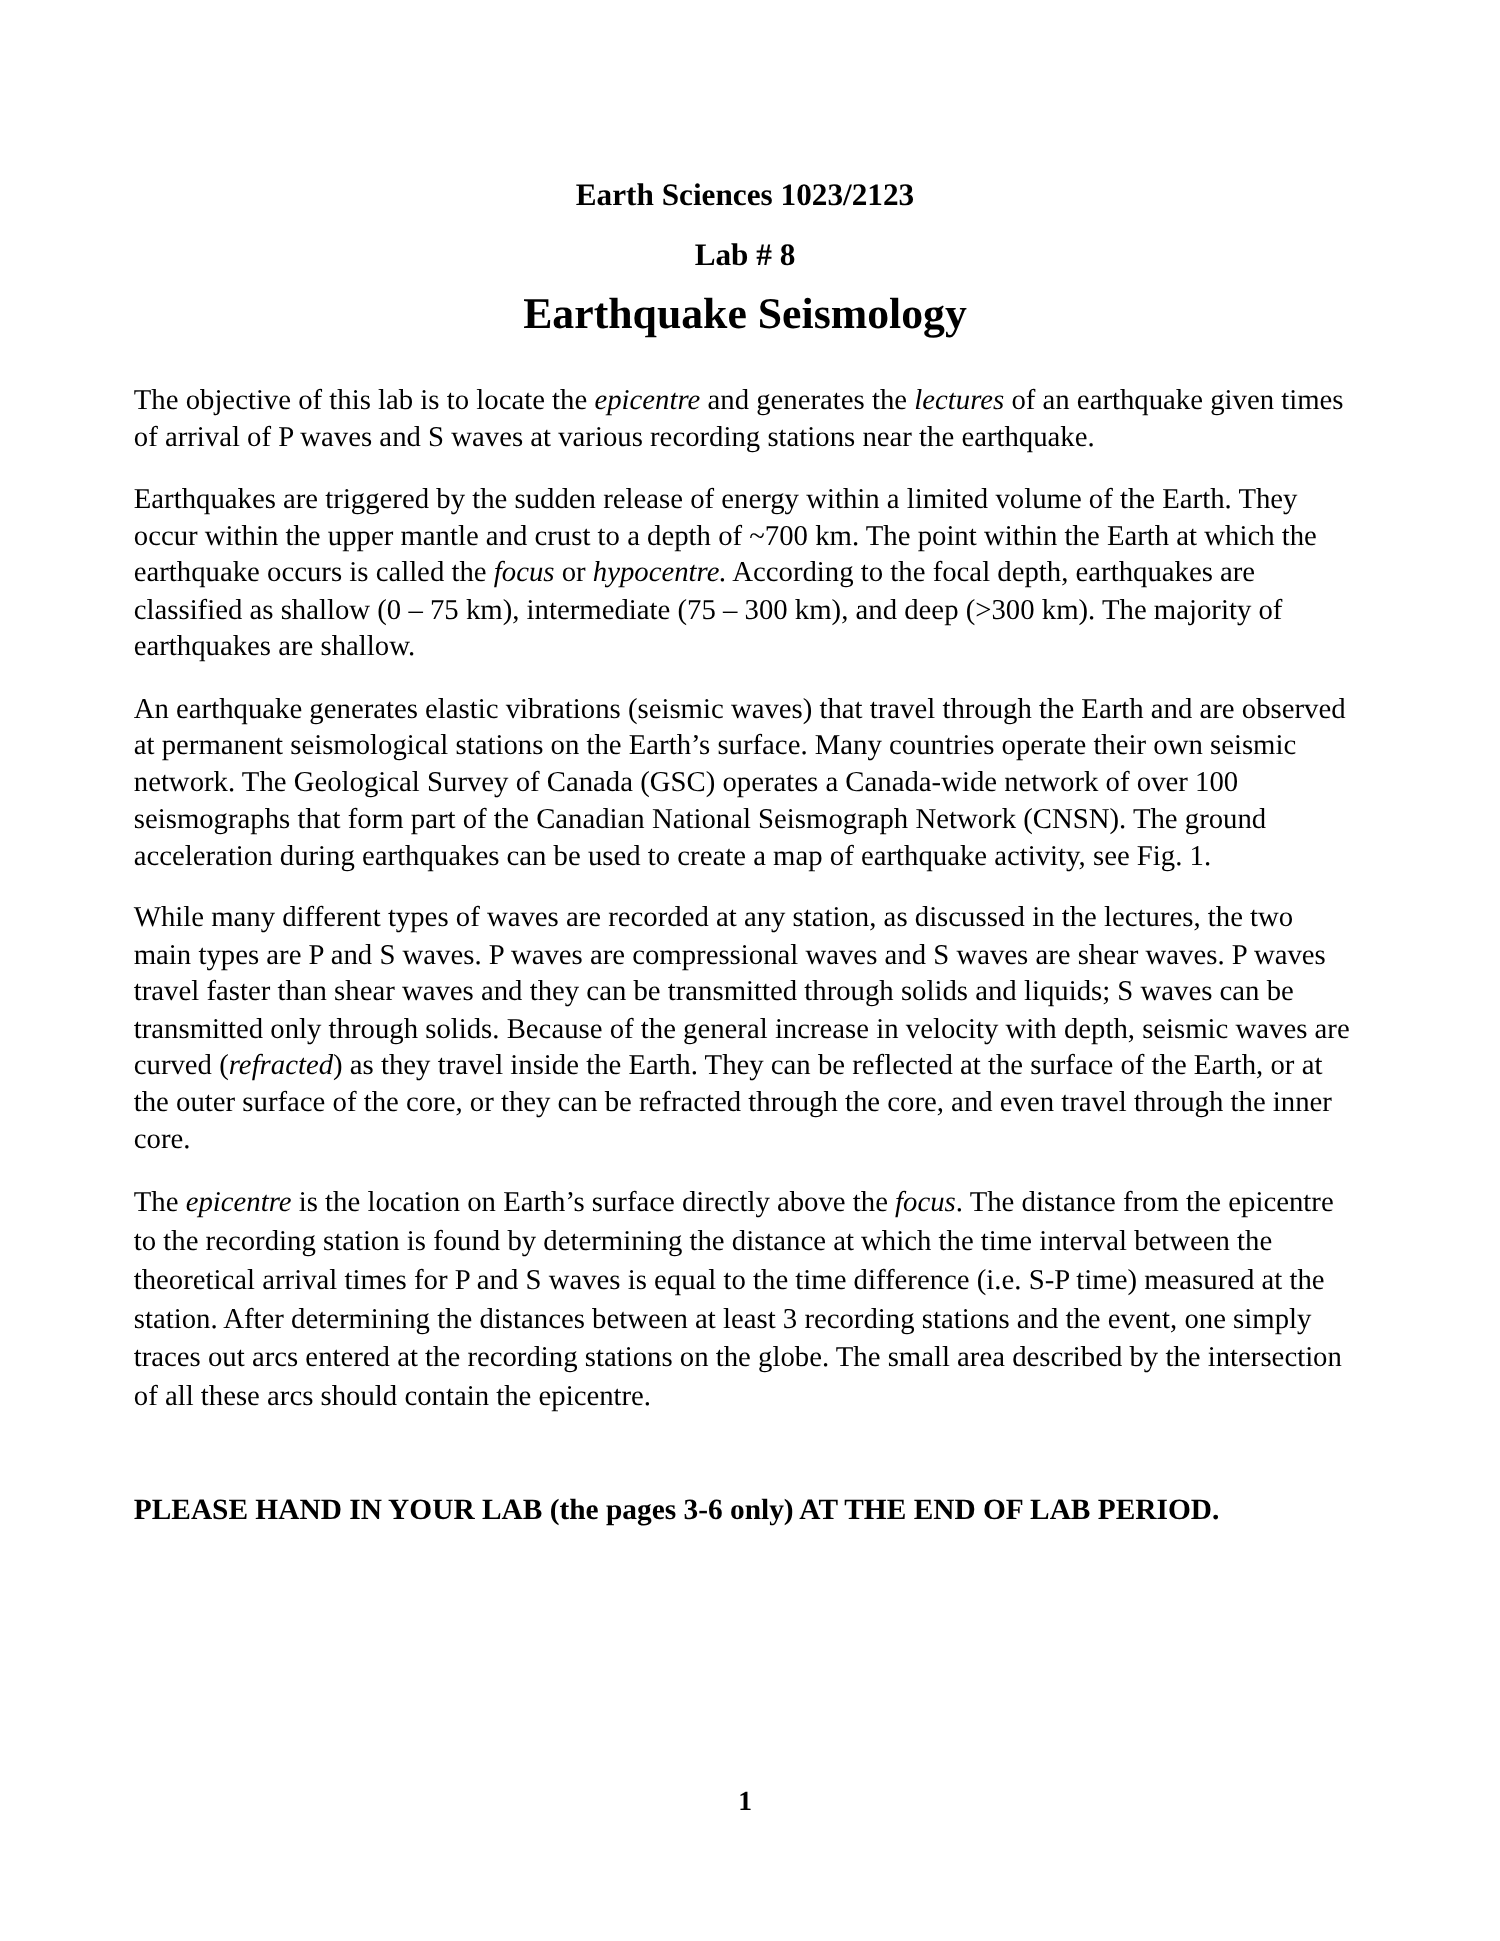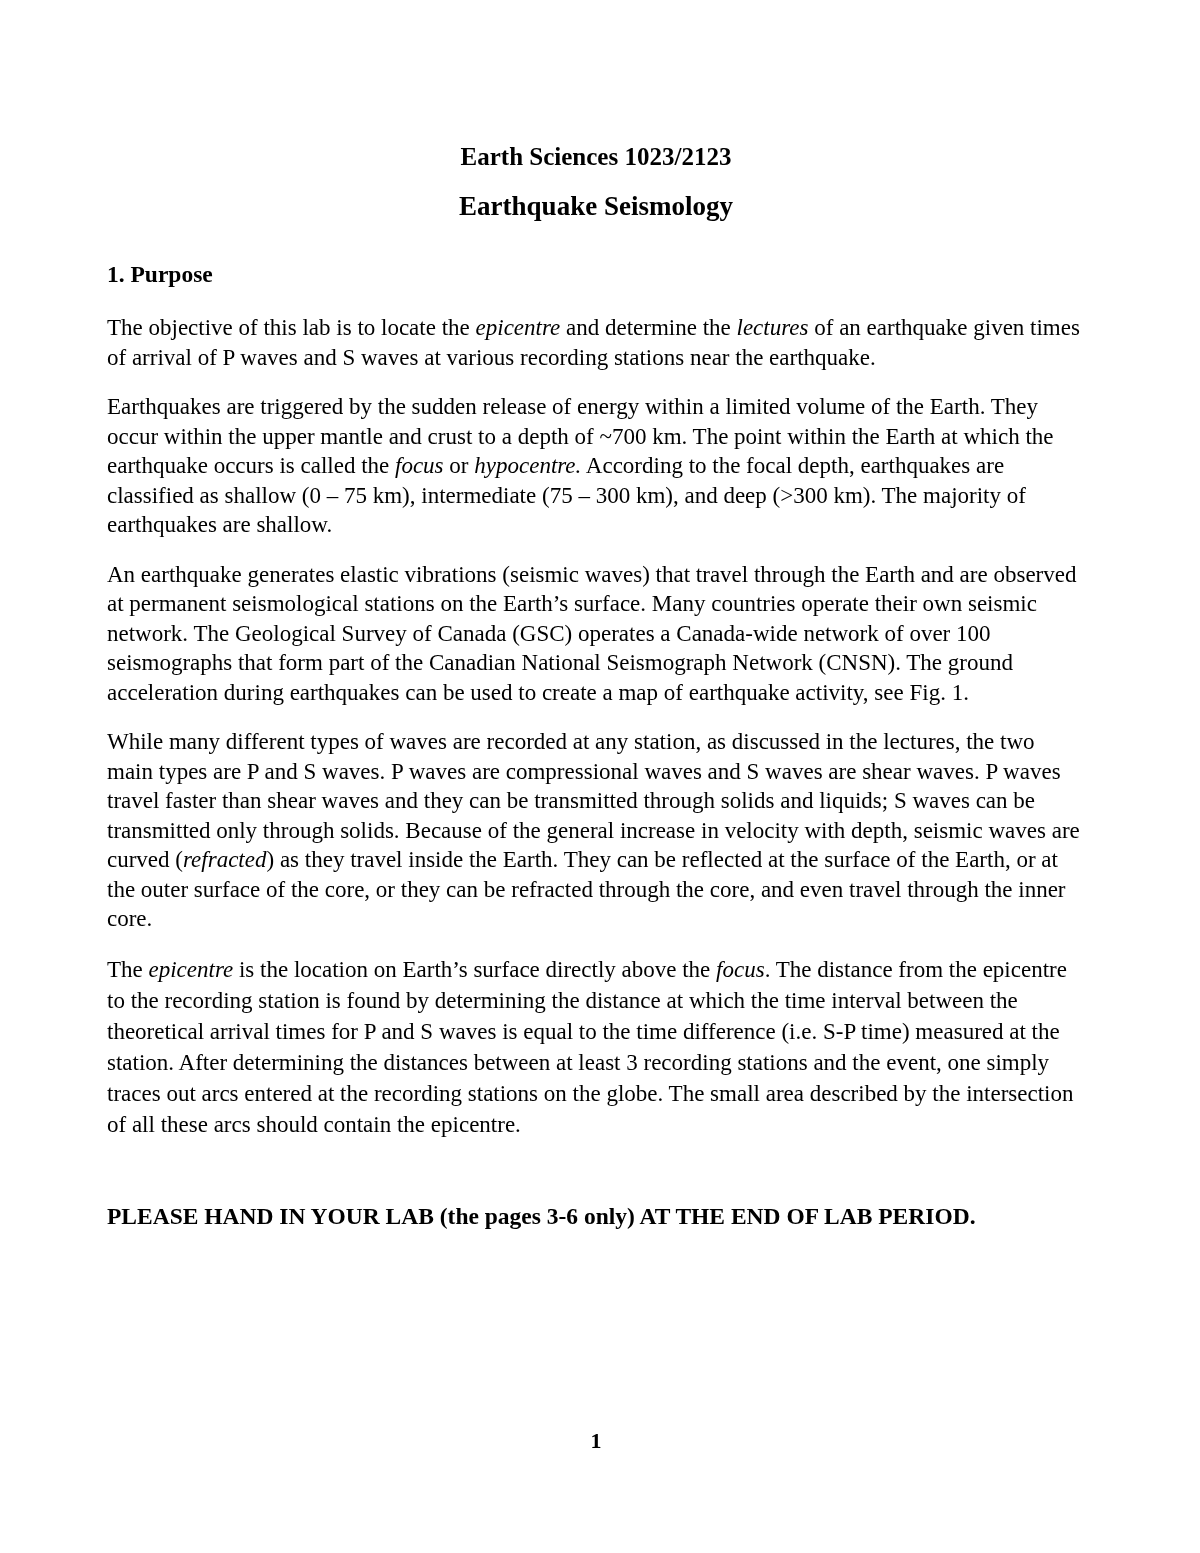--- a/index.html
+++ b/index.html
@@ -24,21 +24,21 @@
   .title-line {
     font-weight: 700;
     font-size: 25px;
     line-height: 30px;
     margin: 0 0 18px 0;
   }
   .title-line.second {
     margin-bottom: 15px;
   }
   .title-line.title-main {
-    font-size: 27px;
+    font-size: 35px;
     line-height: 32px;
     margin: 0 0 38px 0;
   }
   .section-heading {
     font-weight: 700;
     font-size: 23.5px;
     line-height: 29px;
     margin: 21px 0 24px 0;
   }
   .body-para {
@@ -75,26 +75,26 @@
     line-height: 26px;
   }
 </style>
 </head>
 <body>
 
 <div class="page">
 
   <header class="title-block">
     <p class="title-line">Earth Sciences 1023/2123</p>
+    <p class="title-line second">Lab # 8</p>
     <p class="title-line title-main">Earthquake Seismology</p>
   </header>
 
-  <h2 class="section-heading">1. Purpose</h2>
 
-  <p class="body-para"><span>The objective of this lab is to locate the </span><em>epicentre</em><span> and determine the </span><em>lectures</em><span> of an earthquake given times of arrival of P waves and S waves at various recording stations near the earthquake.</span></p>
+  <p class="body-para"><span>The objective of this lab is to locate the </span><em>epicentre</em><span> and generates the </span><em>lectures</em><span> of an earthquake given times of arrival of P waves and S waves at various recording stations near the earthquake.</span></p>
 
 
   <p class="body-para"><span>Earthquakes are triggered by the sudden release of energy within a limited volume of the Earth. They occur within the upper mantle and crust to a depth of ~700 km. The point within the Earth at which the earthquake occurs is called the </span><em>focus</em><span> or </span><em>hypocentre.</em><span> According to the focal depth, earthquakes are classified as shallow (0 – 75 km), intermediate (75 – 300 km), and deep (&gt;300 km). The majority of earthquakes are shallow.</span></p>
 
   <p class="body-para"><span>An earthquake generates elastic vibrations (seismic waves) that travel through the Earth and are observed at permanent seismological stations on the Earth’s surface. Many countries operate their own seismic network. The Geological Survey of Canada (GSC) operates a Canada-wide network of over 100 seismographs that form part of the Canadian National Seismograph Network (CNSN). The ground acceleration during earthquakes can be used to create a map of earthquake activity, see Fig. 1.</span></p>
 
   <p class="body-para tight-after"><span>While many different types of waves are recorded at any station, as discussed in the lectures, the two main types are P and S waves. P waves are compressional waves and S waves are shear waves. P waves travel faster than shear waves and they can be transmitted through solids and liquids; S waves can be transmitted only through solids. Because of the general increase in velocity with depth, seismic waves are curved (</span><em>refracted</em><span>) as they travel inside the Earth. They can be reflected at the surface of the Earth, or at the outer surface of the core, or they can be refracted through the core, and even travel through the inner core.</span></p>
 
   <p class="body-para loose"><span>The </span><em>epicentre</em><span> is the location on Earth’s surface directly above the </span><em>focus</em><span>. The distance from the epicentre to the recording station is found by determining the distance at which the time interval between the theoretical arrival times for P and S waves is equal to the time difference (i.e. S-P time) measured at the station. After determining the distances between at least 3 recording stations and the event, one simply traces out arcs entered at the recording stations on the globe. The small area described by the intersection of all these arcs should contain the epicentre.</span></p>
 

